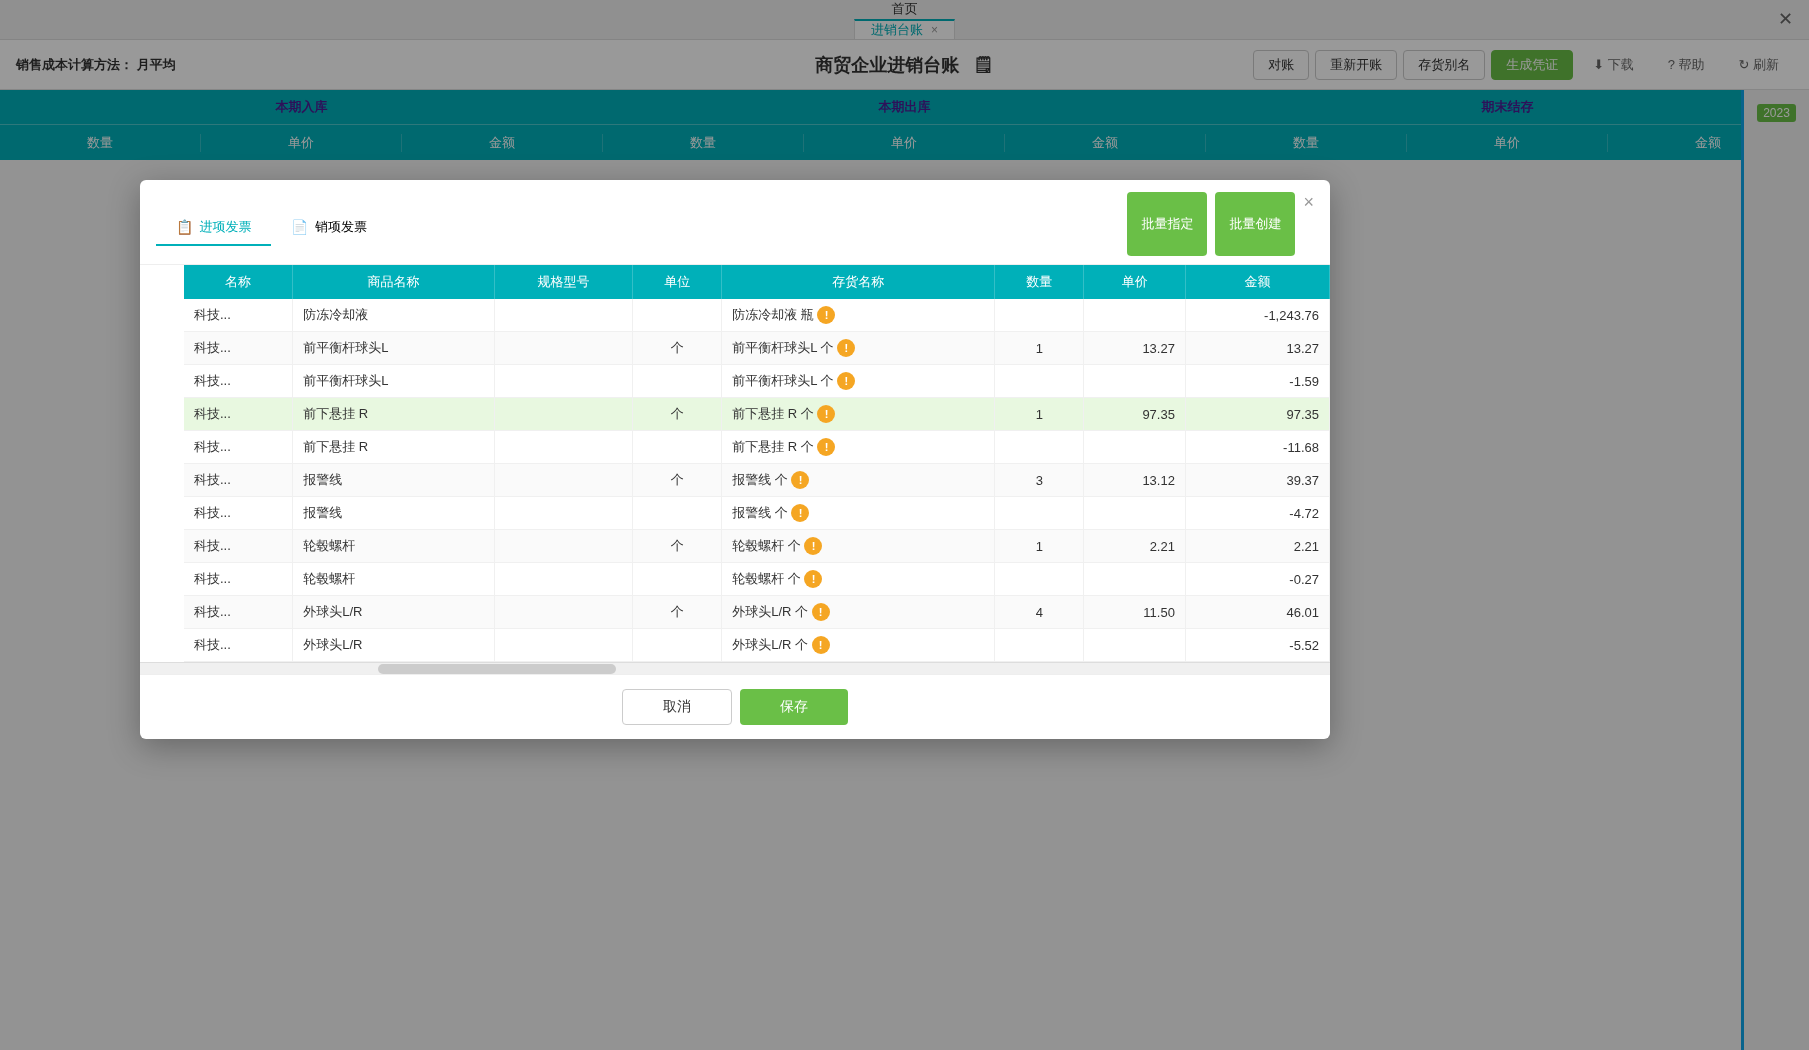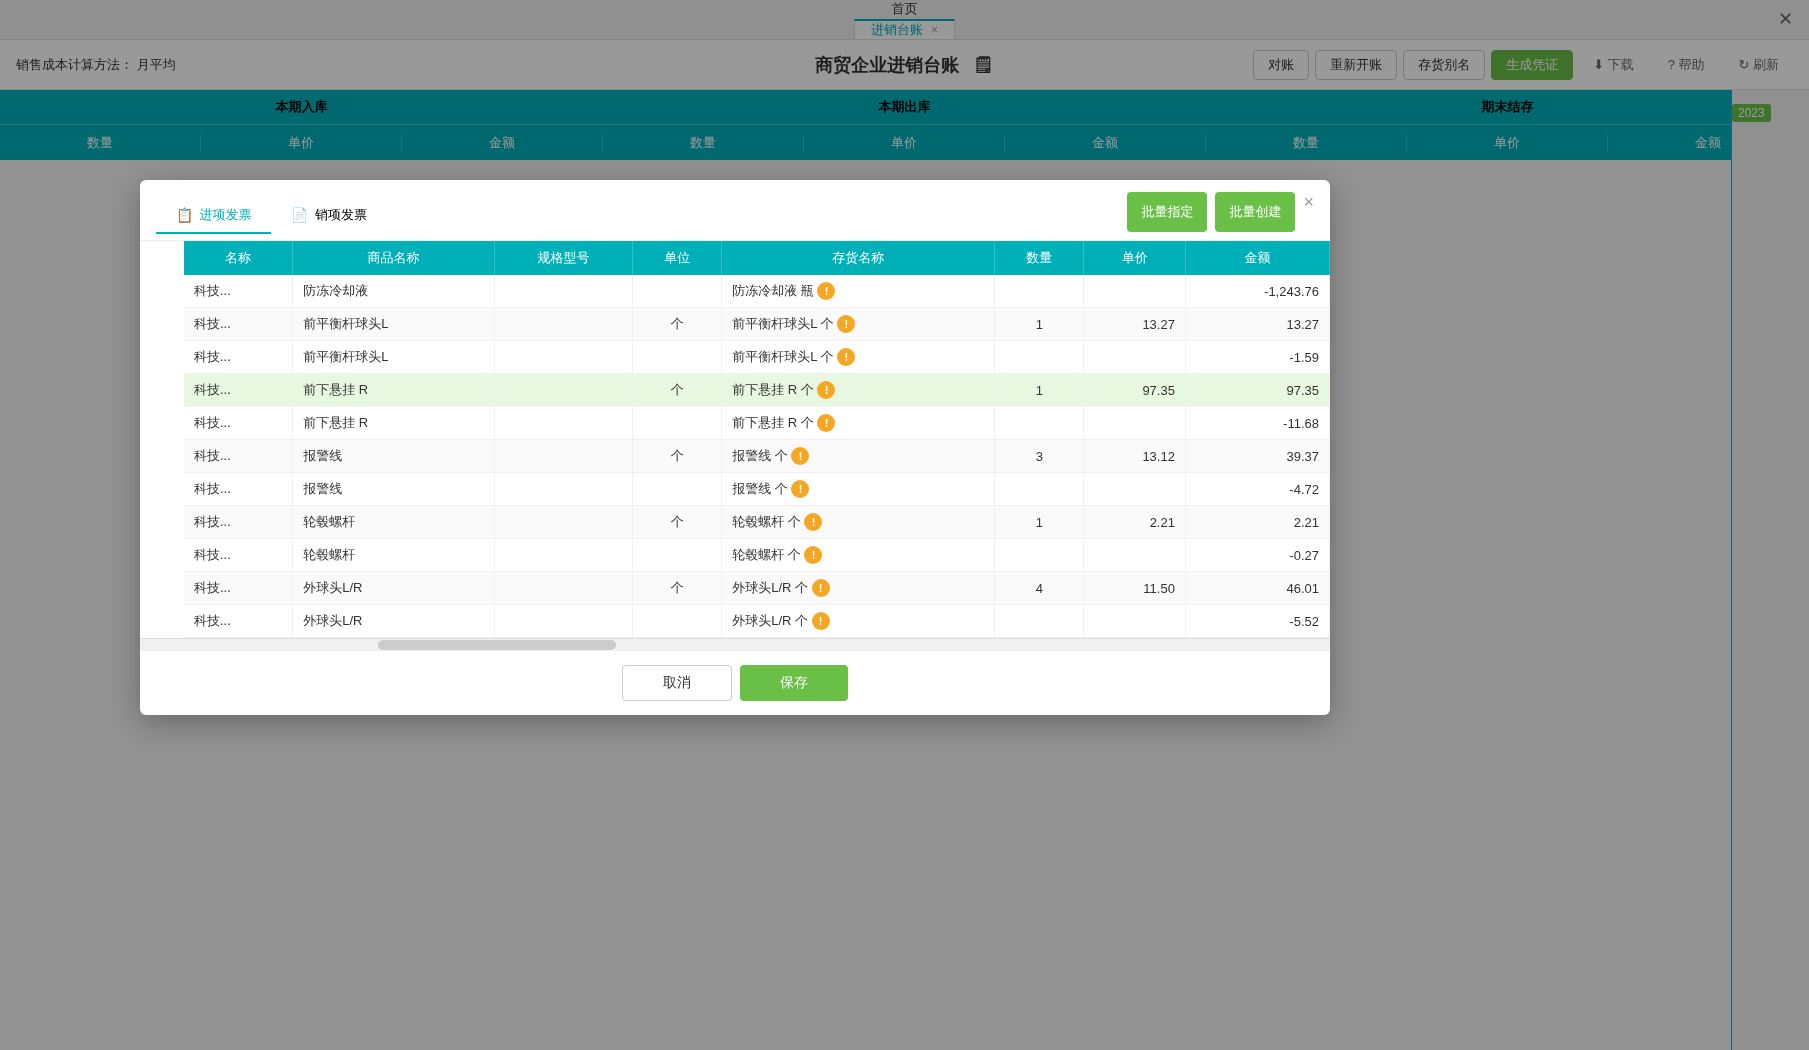--- a/index.html
+++ b/index.html
@@ -35,21 +35,21 @@
       position: absolute; right: 16px; top: 8px; font-size: 18px; cursor: pointer; color: #666;
     }
 
     
     .toolbar {
       position: absolute; top: 40px; left: 0; right: 0; height: 50px;
       background: #fff;
       display: flex; align-items: center; padding: 0 16px;
       border-bottom: 1px solid #e0e0e0;
     }
-    .toolbar-left { font-size: 13px; color: #333; }
+    .toolbar-left { font-size: 13px; color: #333; font-weight: bold; }
     .toolbar-title {
       position: absolute; left: 50%; transform: translateX(-50%);
       font-size: 18px; font-weight: bold; color: #333;
       display: flex; align-items: center; gap: 14px;
     }
     .toolbar-right {
       position: absolute; right: 16px;
       display: flex; gap: 6px; align-items: center;
     }
     .btn {
@@ -60,35 +60,35 @@
     .btn-outline { background: #fff; color: #333; border-color: #ccc; }
     .btn-icon { background: none; border: none; color: #666; cursor: pointer; font-size: 13px; }
 
     
     .main-table-header {
       position: absolute; top: 90px; left: 0; right: 0; height: 70px;
       background: #00b0b9;
     }
     .main-table-header .row1 {
       display: flex; height: 35px; align-items: center;
-      color: #000000; font-weight: bold; font-size: 13px;
+      color: #4c1d95; font-weight: bold; font-size: 13px;
       border-bottom: 1px solid rgba(255,255,255,0.3);
     }
     .main-table-header .row2 {
       display: flex; height: 35px; align-items: center;
       color: #fff; font-size: 13px;
     }
     .col-section { display: flex; align-items: center; justify-content: center; flex: 1; }
     .col-cell { display: flex; align-items: center; justify-content: center; flex: 1; border-right: 1px solid rgba(255,255,255,0.2); }
 
     
     .right-panel {
-      position: absolute; top: 90px; right: 0; width: 78px; bottom: 0;
-      background: #f0f0f0; border-left: 1px solid #0ea5e9;
-      display: flex; flex-direction: column; align-items: flex-start; padding-top: 10px;
+      position: absolute; top: 90px; right: 0; width: 68px; bottom: 0;
+      background: #f0f0f0; border-left: 3px solid #0ea5e9;
+      display: flex; flex-direction: column; align-items: center; padding-top: 10px;
     }
     .right-panel-label { writing-mode: vertical-rl; font-size: 12px; color: #333; }
 
     
     .year-badge {
       background: #6abf47; color: #fff; border-radius: 3px;
       padding: 2px 6px; font-size: 12px; margin: 4px 0;
     }
 
     
@@ -113,21 +113,21 @@
       padding: 8px 20px; cursor: pointer; font-size: 13px;
       border-bottom: 2px solid transparent;
       display: flex; align-items: center; gap: 6px;
     }
     .modal-tab.active {
       color: #00b0b9; border-bottom: 2px solid #00b0b9;
     }
     .modal-tab-icon { font-size: 14px; }
     .modal-header-actions { display: flex; gap: 8px; padding-bottom: 8px; }
     .btn-batch-assign { background: #6abf47; color: #fff; border: none; border-radius: 4px; padding: 6px 14px; cursor: pointer; font-size: 13px; }
-    .btn-batch-create { background: #6abf47; color: #fff; border: none; border-radius: 4px; padding: 11px 14px; cursor: pointer; font-size: 13px; }
+    .btn-batch-create { background: #6abf47; color: #fff; border: none; border-radius: 4px; padding: 23px 14px; cursor: pointer; font-size: 13px; }
     .modal-close { font-size: 18px; cursor: pointer; color: #999; padding-bottom: 8px; }
 
     
     .modal-table-wrap { flex: 1; overflow-y: auto; overflow-x: auto; margin-left: 44px; }
     .modal-table {
       width: 100%; border-collapse: collapse; font-size: 13px;
     }
     .modal-table thead tr th {
       background: #00b0b9; color: #fff; padding: 8px 10px;
       text-align: center; font-weight: normal; border-right: 1px solid rgba(255,255,255,0.2);

